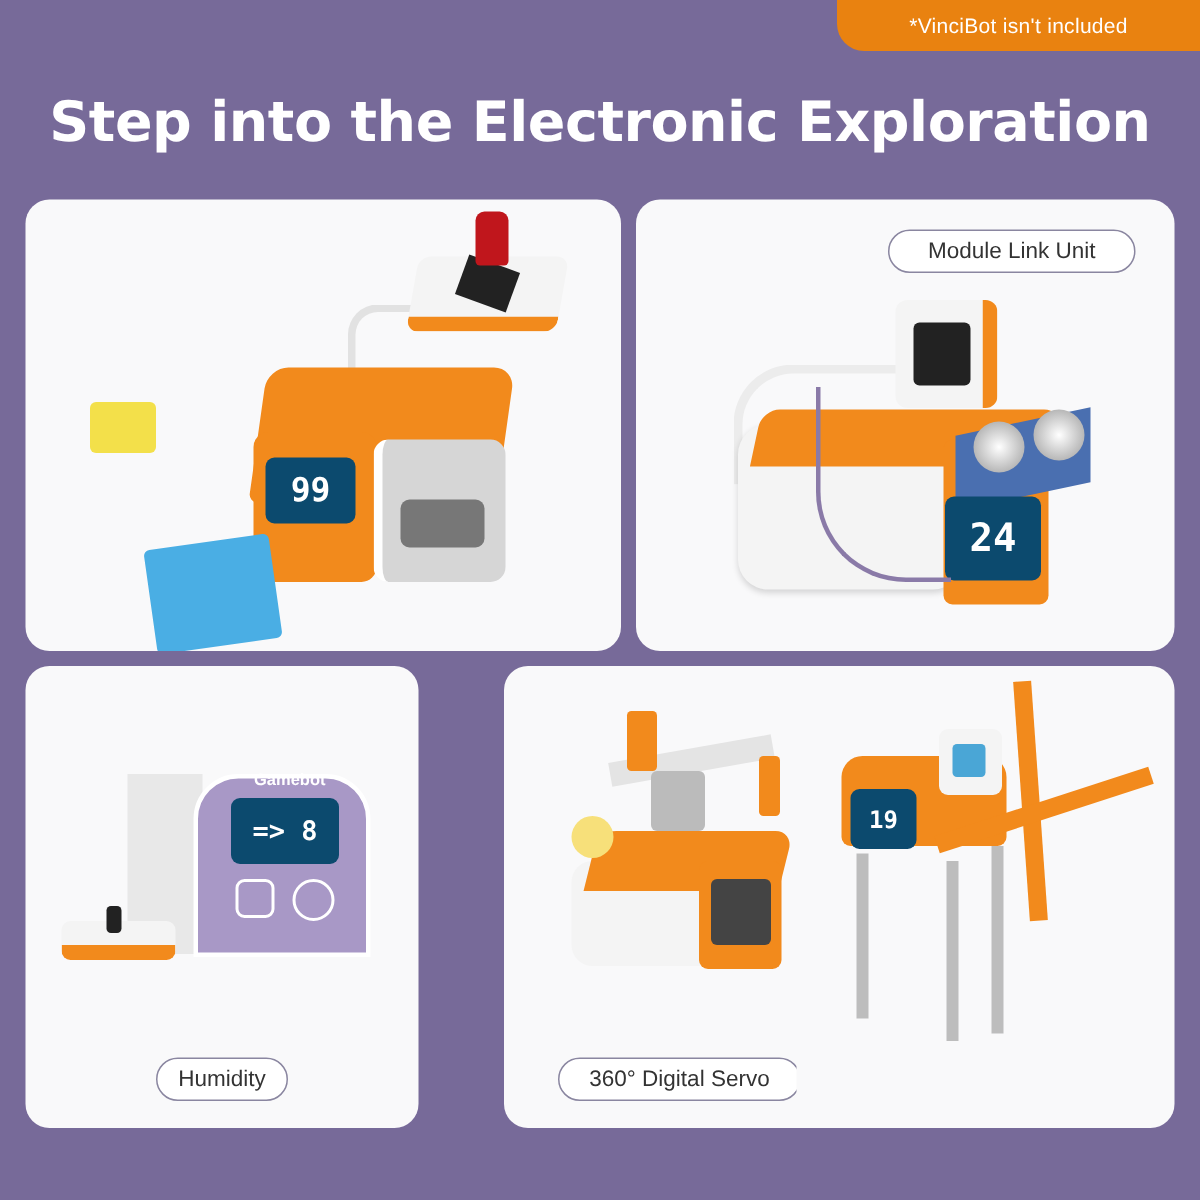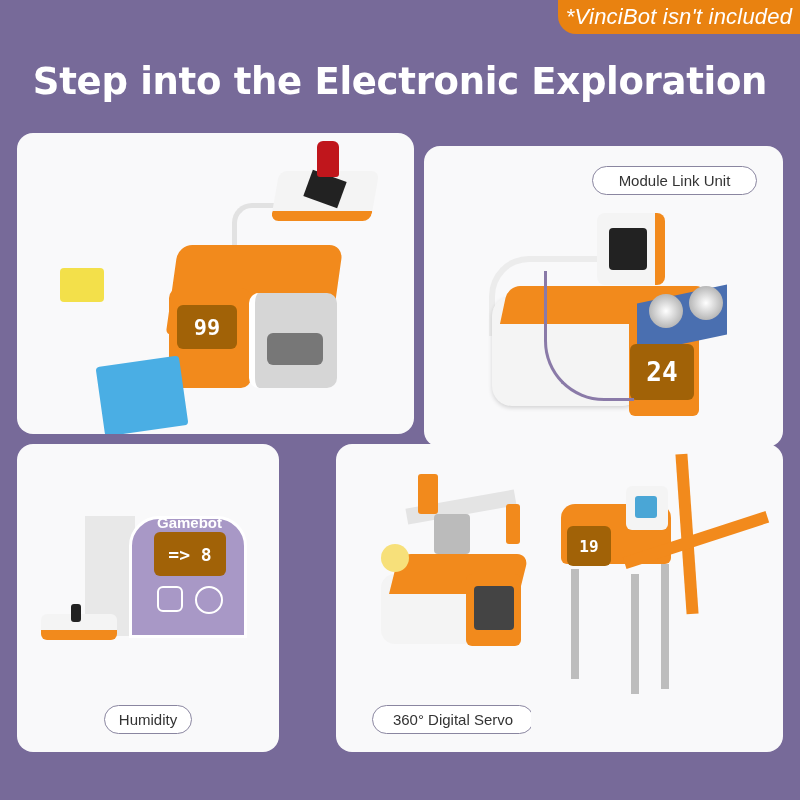--- a/index.html
+++ b/index.html
@@ -1,30 +1,30 @@
 <!DOCTYPE html>
 <html><head>
 <meta charset="utf-8">
 <style>
   * { box-sizing: border-box; margin: 0; padding: 0; }
   html, body { width: 800px; height: 800px; overflow: hidden; }
   body { background: #776a99; font-family: "Liberation Sans", sans-serif; position: relative; }
   .badge { position: absolute; top: 0; right: 0; width: 242px; height: 34px; background: #e98210;
-    border-bottom-left-radius: 18px; color: #fff; font-size: 22px; display: flex; align-items: center;
-    justify-content: center; letter-spacing: 0.2px; font-style: italic; }
+    border-bottom-left-radius: 18px; color: #fff; font-size: 14px; display: flex; align-items: center;
+    justify-content: center; letter-spacing: 0.2px; }
   .title { position: absolute; top: 60px; left: 0; width: 800px; text-align: center; color: #fff;
     font-size: 37px; font-weight: bold; letter-spacing: -0.3px; font-family: "DejaVu Sans", sans-serif; }
   .card { position: absolute; background: #f9f9fa; border-radius: 16px; overflow: hidden; }
   .pill { position: absolute; background: #fff; border: 1px solid #8a86a0; border-radius: 20px;
     color: #333; font-size: 15px; display: flex; align-items: center; justify-content: center;
     text-align: center; line-height: 19px; padding: 0 10px; }
   .prod { position: absolute; }
   .orange { background: #f28a1c; }
   .white { background: #f4f4f4; }
-  .screen { background: #a16207; border-radius: 6px; color: #fff; font-family: "DejaVu Sans Mono", monospace;
+  .screen { background: #0c4a6e; border-radius: 6px; color: #fff; font-family: "DejaVu Sans Mono", monospace;
     display: flex; align-items: center; justify-content: center; font-weight: bold; }
   .brick { position: absolute; border-radius: 4px; }
 </style>
 </head>
 <body>
 
 <div class="badge">*VinciBot isn't included</div>
 <h1 class="title">Step into the Electronic Exploration</h1>
 
 <div class="card" style="left:17px;top:133px;width:397px;height:301px;">
@@ -41,21 +41,21 @@
     <div style="position:absolute;left:232px;top:160px;width:88px;height:95px;background:#d6d6d6;border-radius:10px;border-left:6px solid #fff;"></div>
     <div class="screen" style="position:absolute;left:160px;top:172px;width:60px;height:44px;font-size:22px;">99</div>
     <div style="position:absolute;left:250px;top:200px;width:56px;height:32px;background:#777;border-radius:6px;"></div>
 
     <div class="brick" style="left:43px;top:135px;width:44px;height:34px;background:#f3e04a;"></div>
 
     <div class="brick" style="left:83px;top:228px;width:84px;height:70px;background:#4aaee4;transform:rotate(-8deg);"></div>
   </div>
 </div>
 
-<div class="card" style="left:424px;top:146px;width:359px;height:301px;">
+<div class="card" style="left:424px;top:133px;width:359px;height:301px;">
   <div class="pill" style="left:168px;top:20px;width:165px;height:29px;">Module Link Unit</div>
   <div class="prod" style="left:0;top:0;width:359px;height:301px;">
     <div style="position:absolute;left:65px;top:110px;width:110px;height:80px;border:6px solid #ececec;border-right:none;border-bottom:none;border-radius:40px 0 0 0;"></div>
     <div class="white" style="position:absolute;left:68px;top:150px;width:150px;height:110px;border-radius:20px;box-shadow:0 2px 4px rgba(0,0,0,0.15);"></div>
     <div class="orange" style="position:absolute;left:80px;top:140px;width:200px;height:38px;border-radius:12px 12px 0 0;transform:skewX(-12deg);"></div>
     <div class="orange" style="position:absolute;left:205px;top:160px;width:70px;height:110px;border-radius:6px;"></div>
     <div class="white" style="position:absolute;left:173px;top:67px;width:68px;height:72px;border-radius:8px;border-right:10px solid #f28a1c;"></div>
     <div style="position:absolute;left:185px;top:82px;width:38px;height:42px;background:#222;border-radius:4px;"></div>
     <div style="position:absolute;left:213px;top:148px;width:90px;height:50px;background:#4a6fb0;transform:skewY(-12deg);"></div>
     <div style="position:absolute;left:225px;top:148px;width:34px;height:34px;border-radius:50%;background:radial-gradient(#fff,#999);"></div>
@@ -63,21 +63,21 @@
     <div class="screen" style="position:absolute;left:206px;top:198px;width:64px;height:56px;font-size:26px;text-align:center;">24</div>
     <div style="position:absolute;left:120px;top:125px;width:90px;height:130px;border:3px solid #8a7aa8;border-top:none;border-right:none;border-radius:0 0 0 60px;"></div>
   </div>
 </div>
 
 <div class="card" style="left:17px;top:444px;width:262px;height:308px;">
   <div class="pill" style="left:87px;top:261px;width:88px;height:29px;">Humidity</div>
   <div class="prod" style="left:0;top:0;width:262px;height:308px;">
     <div style="position:absolute;left:68px;top:72px;width:50px;height:120px;background:#e8e8e8;"></div>
     <div style="position:absolute;left:112px;top:72px;width:118px;height:122px;background:#a898c6;border-radius:30px 30px 0 0;border:3px solid #fff;"></div>
-    <div style="position:absolute;left:140px;top:70px;width:60px;text-align:right;color:#fff;font-size:15px;font-weight:bold;">Gamebot</div>
+    <div style="position:absolute;left:140px;top:70px;width:60px;text-align:right;color:#fff;font-size:11px;font-weight:bold;">Gamebot</div>
     <div class="screen" style="position:absolute;left:137px;top:88px;width:72px;height:44px;font-size:18px;">=&gt; 8</div>
     <div style="position:absolute;left:140px;top:142px;width:26px;height:26px;border:2px solid #fff;border-radius:6px;"></div>
     <div style="position:absolute;left:178px;top:142px;width:28px;height:28px;border:2px solid #fff;border-radius:50%;"></div>
     <div class="white" style="position:absolute;left:24px;top:170px;width:76px;height:26px;border-radius:6px;border-bottom:10px solid #f28a1c;"></div>
     <div style="position:absolute;left:54px;top:160px;width:10px;height:18px;background:#222;border-radius:3px;"></div>
   </div>
 </div>
 
 <div class="card" style="left:288px;top:444px;width:234px;height:308px;margin-left:48px;">
   <div class="pill" style="left:36px;top:261px;width:162px;height:29px;">360° Digital Servo</div>

